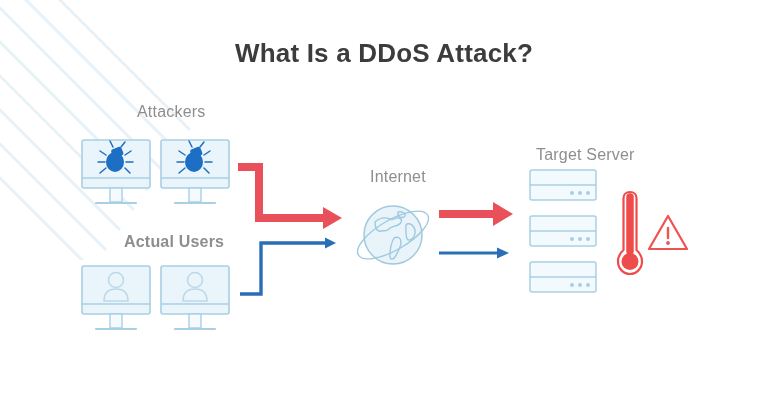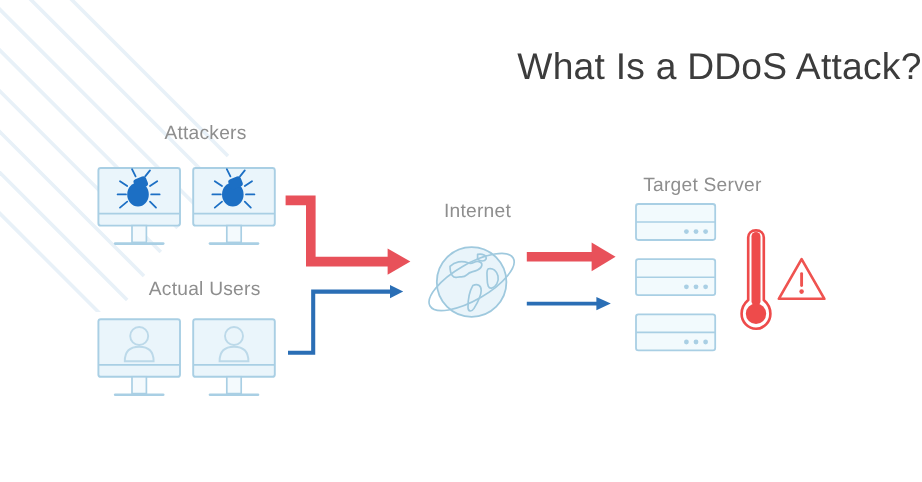--- a/index.html
+++ b/index.html
@@ -28,35 +28,35 @@
     transform: rotate(0deg);
     pointer-events: none;
   }
 
   
   .page-title {
     position: absolute;
     left: 0;
     top: 38px;
     width: 768px;
-    text-align: right;
-    font-size: 31px;
+    text-align: center;
+    font-size: 26px;
     color: #3c3c3c;
     letter-spacing: 0.2px;
-    font-weight: 400;
+    font-weight: 700;
   }
   .caption {
     position: absolute;
     font-size: 16px;
     color: #8e8e8e;
     letter-spacing: 0.2px;
     white-space: nowrap;
   }
   .cap-attackers { left: 137px; top: 103px; }
-  .cap-users     { left: 124px; top: 233px; }
+  .cap-users     { left: 124px; top: 233px; font-weight: bold; }
   .cap-internet  { left: 370px; top: 168px; }
   .cap-server    { left: 536px; top: 146px; }
 
   
   .abs { position: absolute; }
 </style>
 </head>
 <body>
 
 <div id="canvas">

